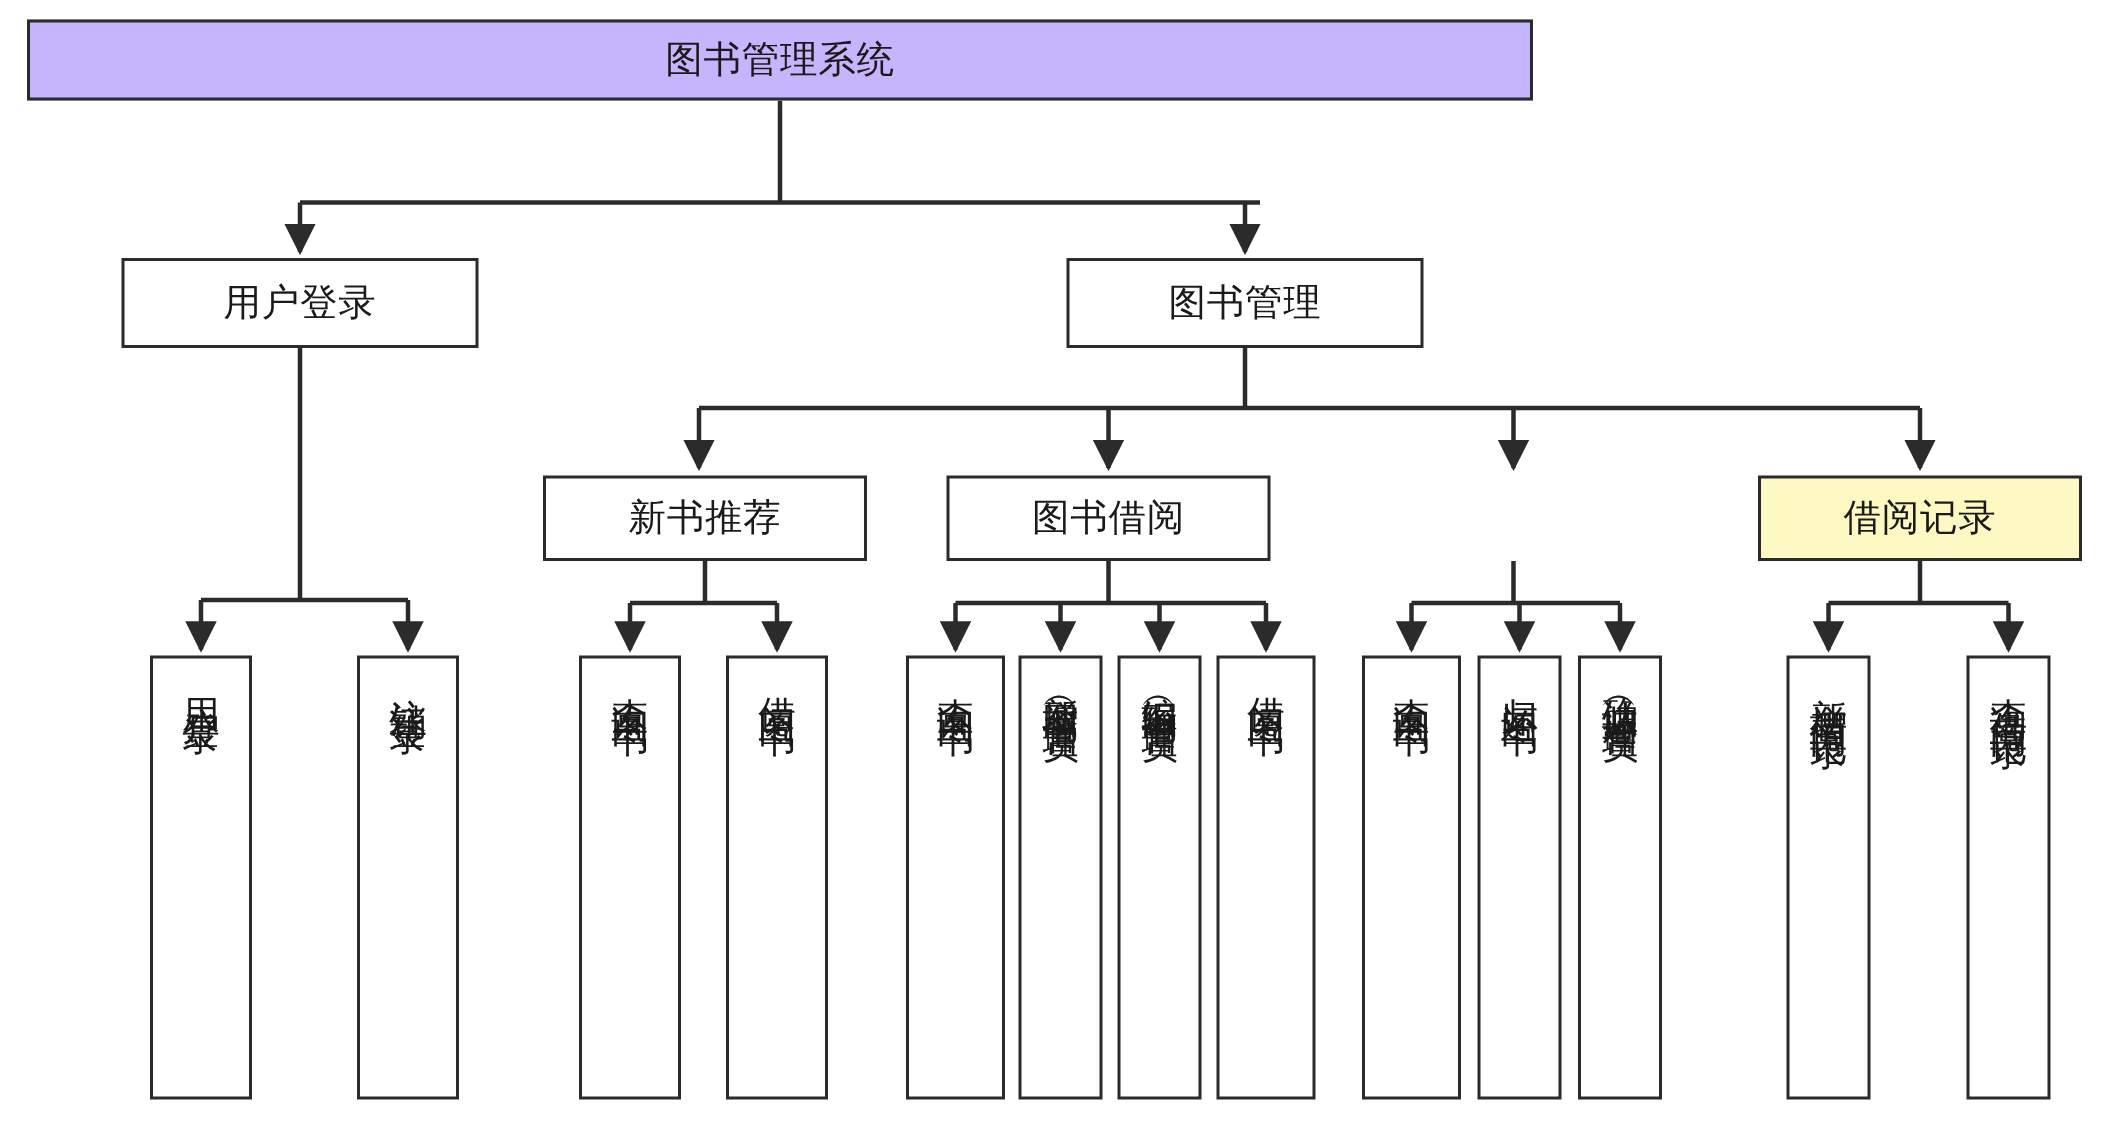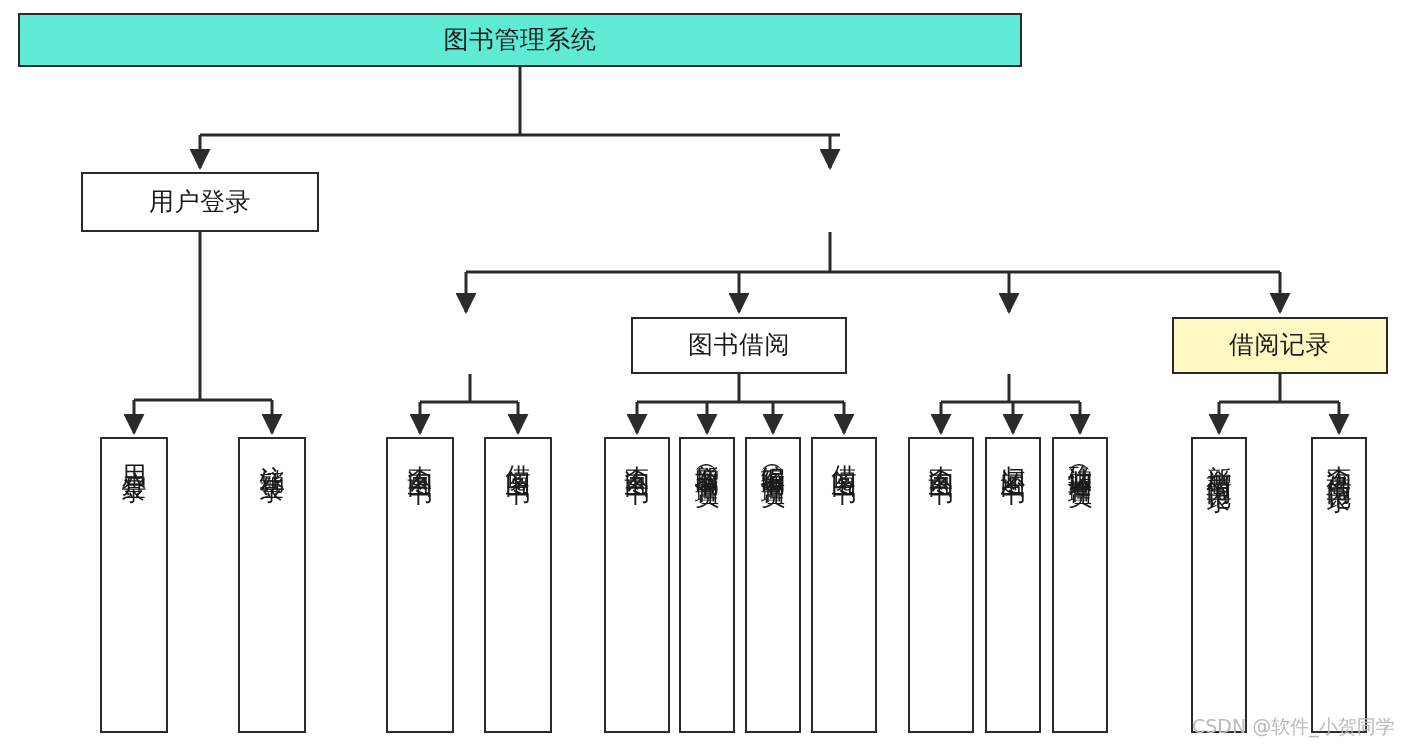--- a/index.html
+++ b/index.html
@@ -123,28 +123,34 @@
       <path d="M 1013 402 L 1013 433" marker-end="url(#arrow)"></path>
       <path d="M 1080 402 L 1080 433" marker-end="url(#arrow)"></path>
 
       <path d="M 1280 374 L 1280 402"></path>
       <path d="M 1219 402 L 1339 402"></path>
       <path d="M 1219 402 L 1219 433" marker-end="url(#arrow)"></path>
       <path d="M 1339 402 L 1339 433" marker-end="url(#arrow)"></path>
     </g>
   </svg>
 
-  <div class="node h root" style="left: 18px; top: 13px; width: 1004px; height: 54px; border-color: rgb(43, 43, 43); background: #5eead4; color: rgb(26, 26, 26);">
+  <div class="node h root" style="left: 18px; top: 13px; width: 1004px; height: 54px; border-color: rgb(43, 43, 43); background: #c4b5fd; color: rgb(26, 26, 26);">
     <span class="lbl">图书管理系统</span>
   </div>
 
   <div class="node h" style="left: 81px; top: 172px; width: 238px; height: 60px; border-color: rgb(43, 43, 43); background: rgb(255, 255, 255); color: rgb(26, 26, 26);">
     <span class="lbl">用户登录</span>
   </div>
+  <div class="node h" style="left: 711px; top: 172px; width: 238px; height: 60px; border-color: rgb(43, 43, 43); background: rgb(255, 255, 255); color: rgb(26, 26, 26);">
+    <span class="lbl">图书管理</span>
+  </div>
 
+  <div class="node h" style="left: 362px; top: 317px; width: 216px; height: 57px; border-color: rgb(43, 43, 43); background: rgb(255, 255, 255); color: rgb(26, 26, 26);">
+    <span class="lbl">新书推荐</span>
+  </div>
   <div class="node h" style="left: 631px; top: 317px; width: 216px; height: 57px; border-color: rgb(43, 43, 43); background: rgb(255, 255, 255); color: rgb(26, 26, 26);">
     <span class="lbl">图书借阅</span>
   </div>
   <div class="node h" style="left: 1172px; top: 317px; width: 216px; height: 57px; border-color: rgb(43, 43, 43); background: #fef9c3; color: rgb(26, 26, 26);">
     <span class="lbl">借阅记录</span>
   </div>
 
   <div class="node v" style="left: 100px; top: 437px; width: 68px; height: 296px; border-color: rgb(43, 43, 43); background: rgb(255, 255, 255); color: rgb(26, 26, 26);">
     <span class="lbl">用户登录</span>
   </div>
@@ -178,15 +184,14 @@
   <div class="node v narrow" style="left: 1052px; top: 437px; width: 56px; height: 296px; border-color: rgb(43, 43, 43); background: rgb(255, 255, 255); color: rgb(26, 26, 26);">
     <span class="lbl">确认归还（管理员）</span>
   </div>
   <div class="node v" style="left: 1191px; top: 437px; width: 56px; height: 296px; border-color: rgb(43, 43, 43); background: rgb(255, 255, 255); color: rgb(26, 26, 26);">
     <span class="lbl">新增借阅记录</span>
   </div>
   <div class="node v" style="left: 1311px; top: 437px; width: 56px; height: 296px; border-color: rgb(43, 43, 43); background: rgb(255, 255, 255); color: rgb(26, 26, 26);">
     <span class="lbl">查询借阅记录</span>
   </div>
 
-  <div class="watermark" style="left: 1192px; top: 714px; color: rgb(185, 185, 185);">CSDN @软件_小贺同学</div>
 
 </div>
 
 </body></html>

